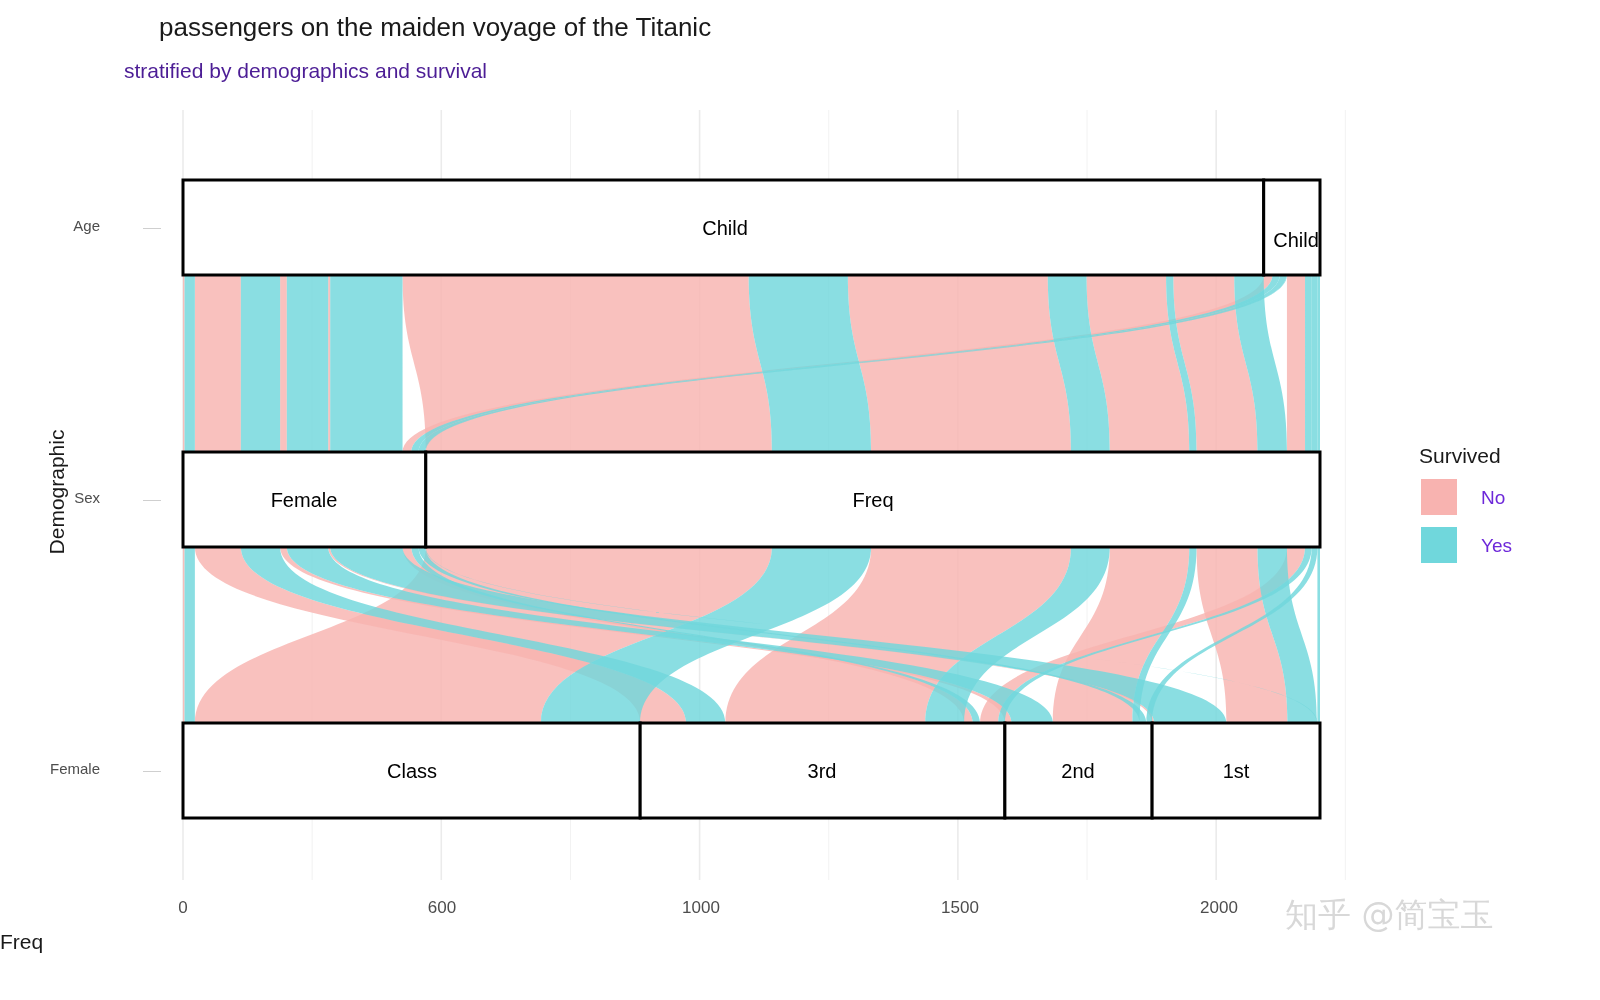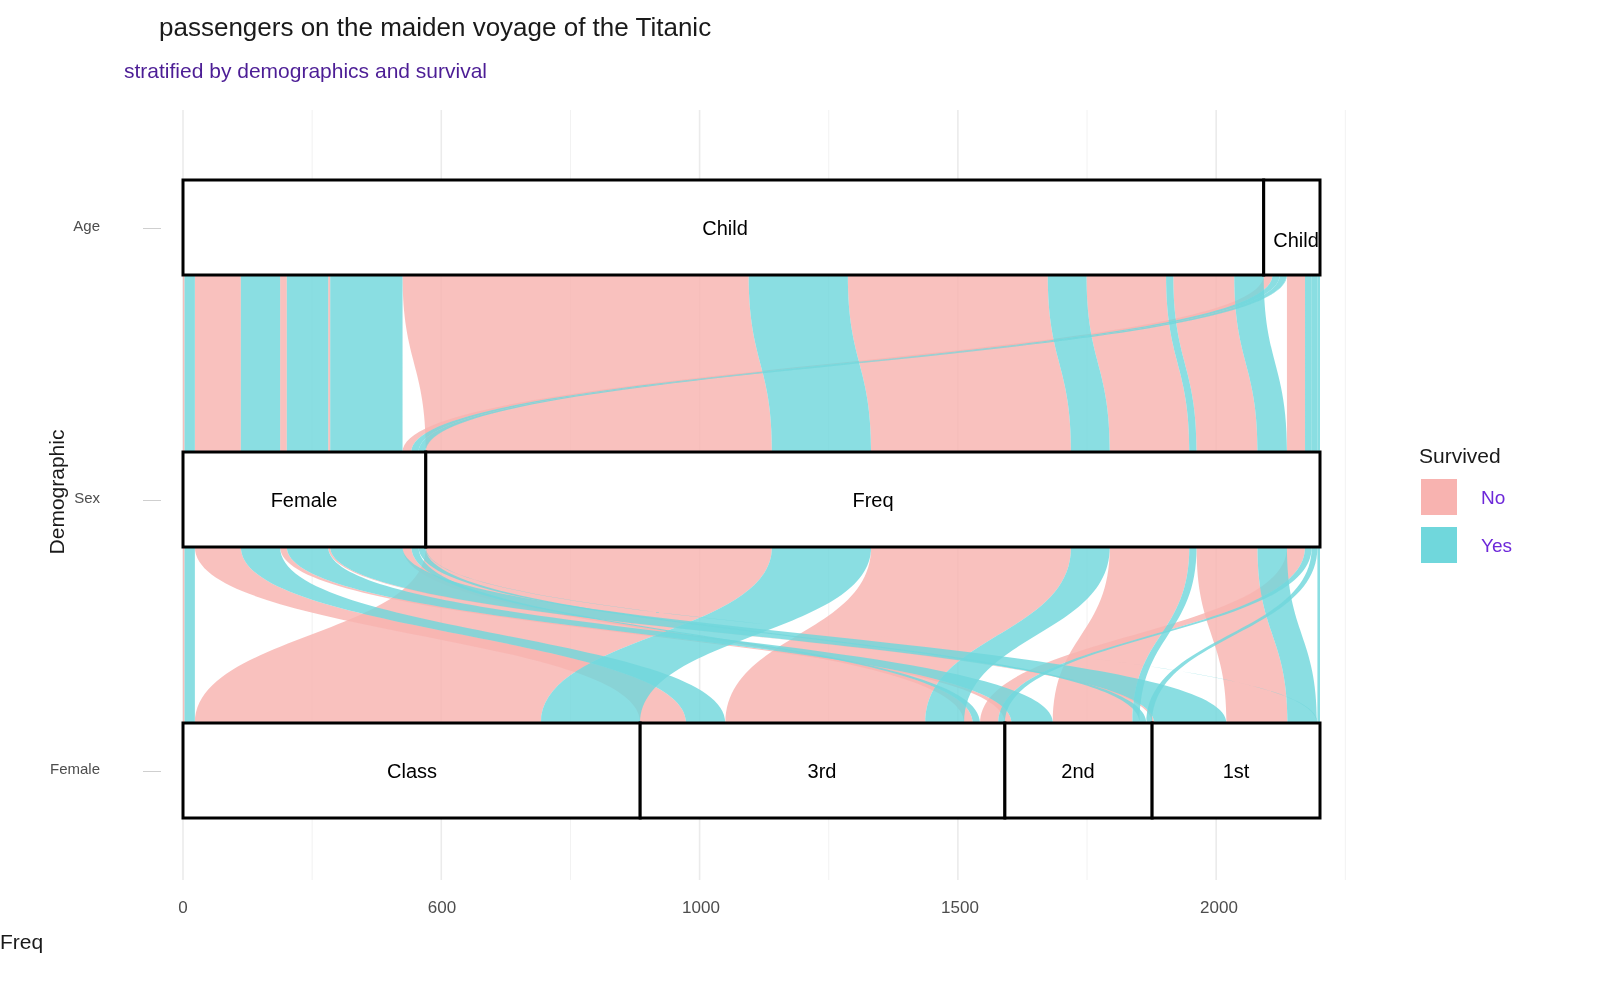--- a/index.html
+++ b/index.html
@@ -284,13 +284,14 @@
   <div class="stratum-label" style="left:822px;top:771px">3rd</div>
   <div class="stratum-label" style="left:1078px;top:771px">2nd</div>
   <div class="stratum-label" style="left:1236px;top:771px">1st</div>
 
   <div class="legend-title">Survived</div>
   <div class="legend-key" id="lk0" style="left: 1421px; top: 479px; background: rgb(248, 179, 176);"></div>
   <div class="legend-lbl" style="left:1481px;top:487px">No</div>
   <div class="legend-key" id="lk1" style="left: 1421px; top: 527px; background: rgb(112, 215, 220);"></div>
   <div class="legend-lbl" style="left:1481px;top:535px">Yes</div>
 
+  <div class="watermark">知乎 @简宝玉</div>
 </div>
 
 </body></html>

